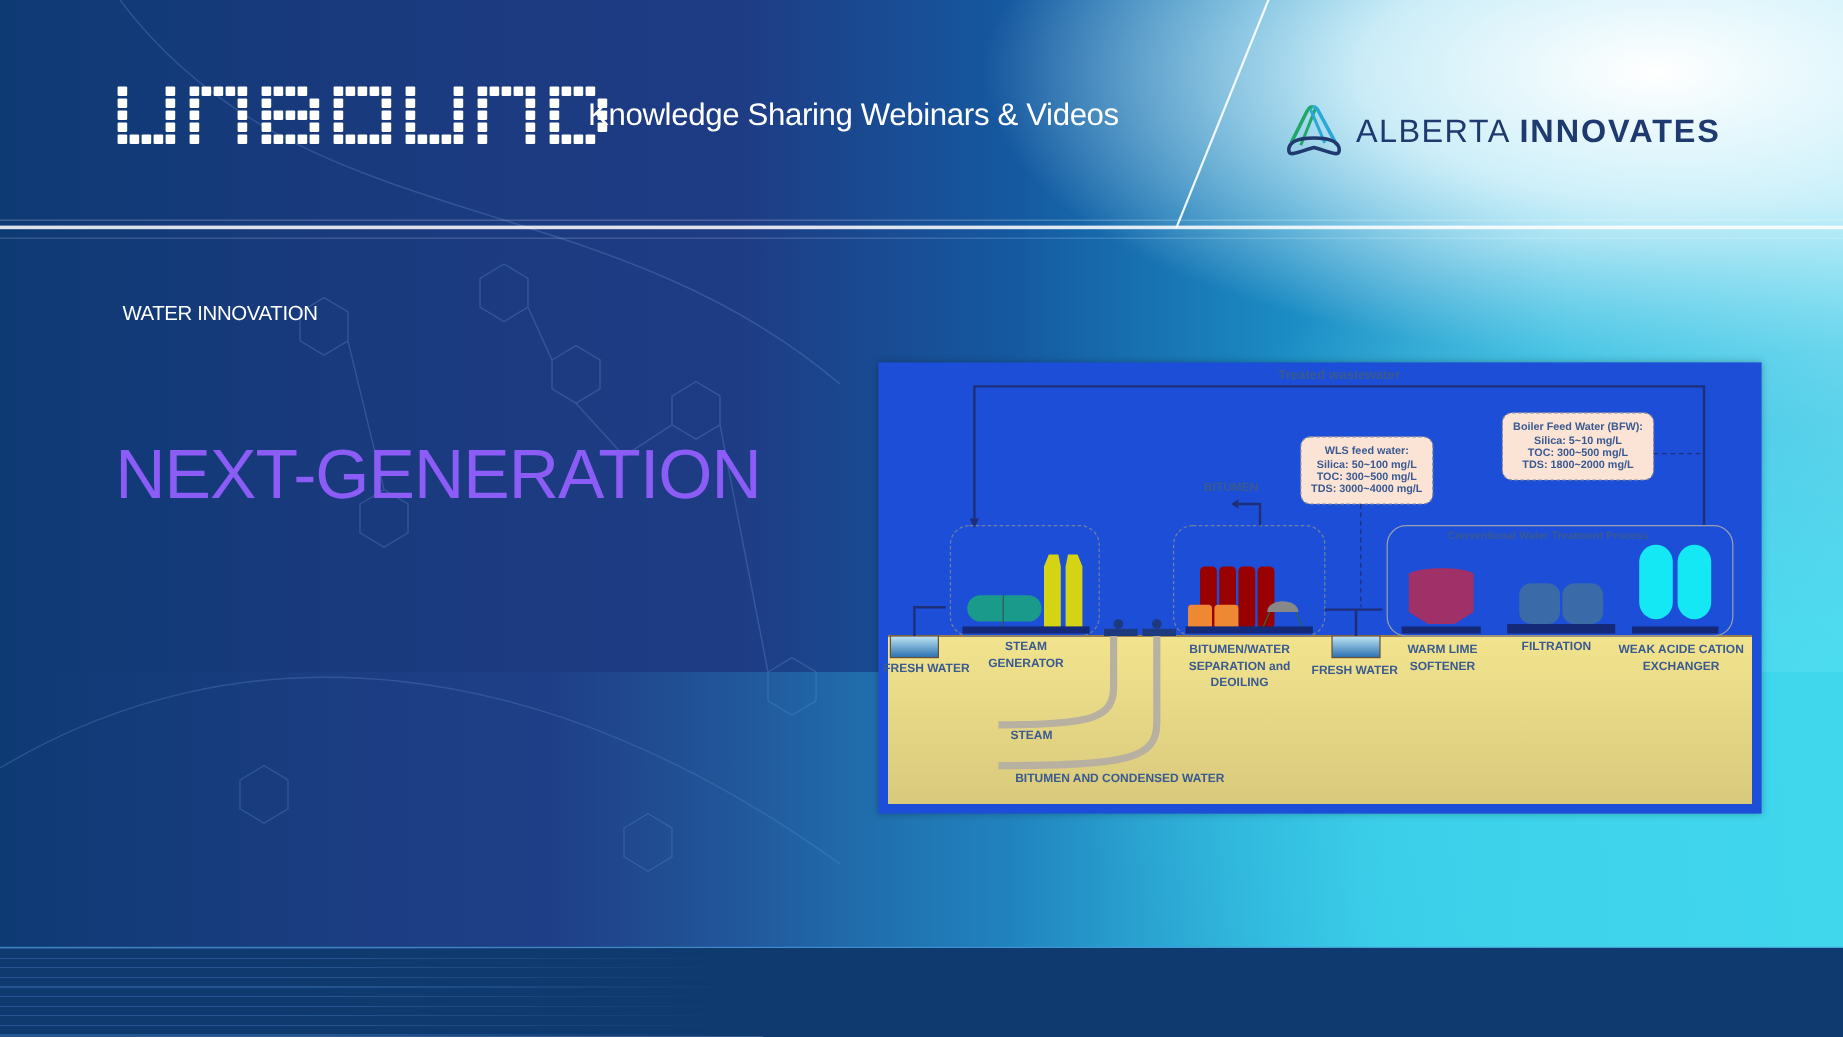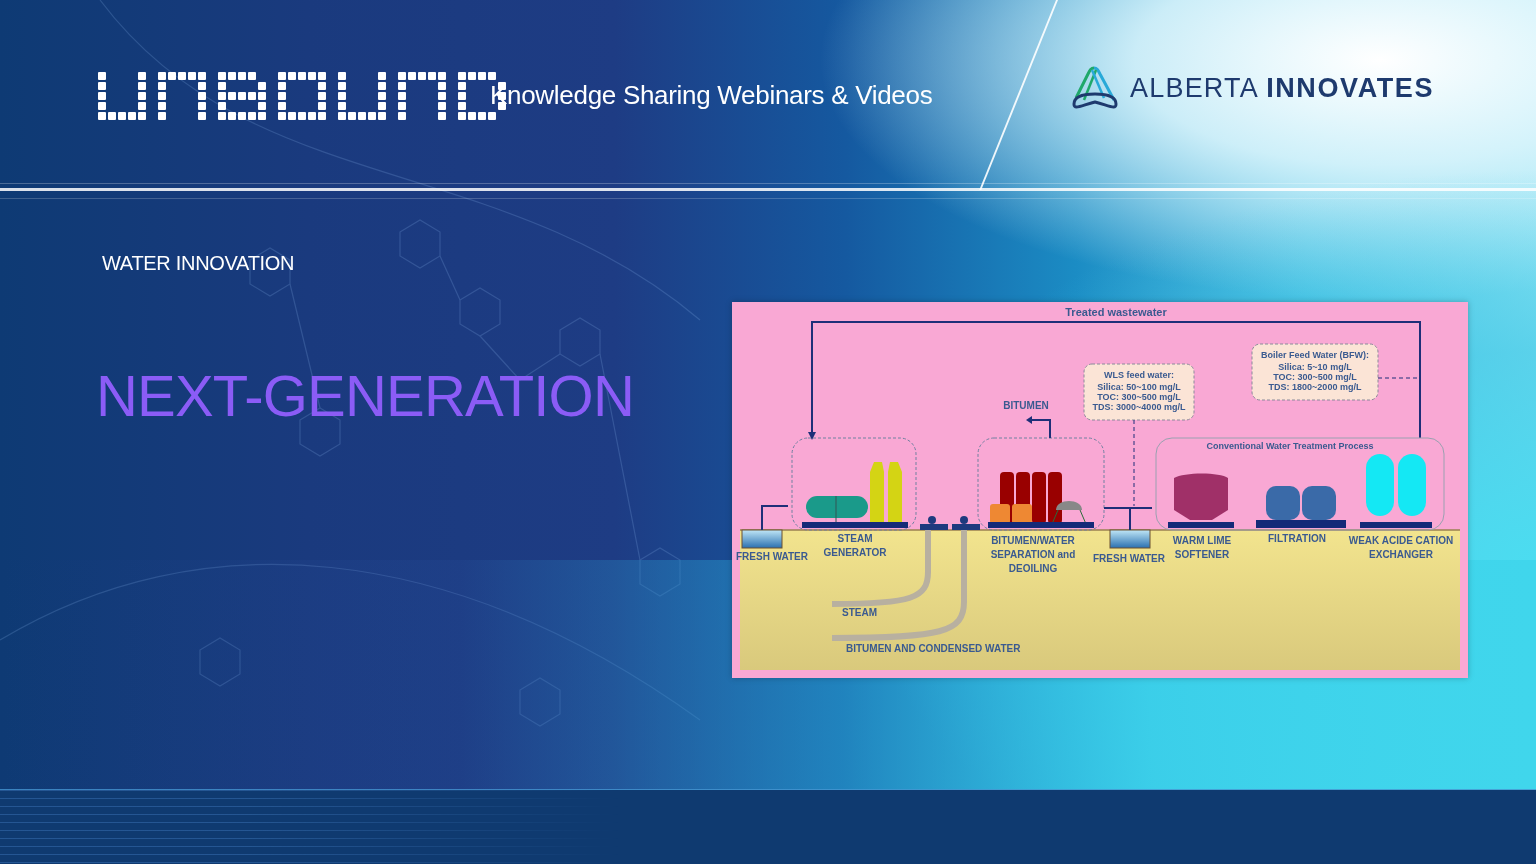--- a/index.html
+++ b/index.html
@@ -15,32 +15,32 @@
   .hex-layer{position:absolute;inset:0;opacity:0.18;}
   .top-line{position:absolute;left:0;top:188px;width:1536px;height:3px;background:rgba(255,255,255,0.85);}
   .top-line2{position:absolute;left:0;top:183px;width:1536px;height:1px;background:rgba(255,255,255,0.25);}
   .top-line3{position:absolute;left:0;top:198px;width:1536px;height:1px;background:rgba(255,255,255,0.2);}
   .slash{position:absolute;left:968px;top:0;width:2px;height:190px;background:rgba(255,255,255,0.9);transform-origin:top left;transform:skewX(-22deg);left:1056px;}
   .logo-unbound{position:absolute;left:98px;top:72px;display:flex;gap:6px;}
   .pixel-letter{display:grid;grid-template-columns:repeat(5,8px);grid-template-rows:repeat(5,8px);gap:2px;margin-right:6px;}
   .pixel-letter span{background:#fff;border-radius:1px;}
   .pixel-letter span.off{background:transparent;}
   .tagline{position:absolute;left:490px;top:80px;color:#fff;font-size:26px;letter-spacing:-0.3px;font-weight:400;}
-  .ai-logo{position:absolute;left:1070px;top:64px;display:flex;align-items:center;gap:10px;}
+  .ai-logo{position:absolute;left:1070px;top:85px;display:flex;align-items:center;gap:10px;}
   .ai-text{font-size:27px;color:#1e3a6e;letter-spacing:1.2px;}
   .ai-text b{font-weight:700;letter-spacing:1.6px;}
-  .category{position:absolute;left:102px;top:252px;color:#fff;font-size:20px;letter-spacing:-0.3px;}
+  .category{position:absolute;left:102px;top:252px;color:#fff;font-size:17px;letter-spacing:-0.3px;}
   .headline{position:absolute;left:96px;top:360px;color:#8b5cf6;font-size:58px;line-height:72px;font-weight:400;letter-spacing:-0.8px;margin:0;}
   .headline span{display:block;}
   .bottom-bar{position:absolute;left:0;top:790px;width:1536px;height:74px;background:#0f3a70;}
   .bottom-stripes{position:absolute;left:0;top:790px;width:620px;height:74px;
     background:repeating-linear-gradient(180deg,rgba(80,140,210,0.35) 0px,rgba(80,140,210,0.35) 1px,transparent 1px,transparent 8px);
     -webkit-mask-image:linear-gradient(90deg,#000 40%,transparent 100%);mask-image:linear-gradient(90deg,#000 40%,transparent 100%);}
   .bottom-edge{position:absolute;left:0;top:789px;width:1536px;height:2px;background:rgba(70,150,210,0.8);}
-  .diagram-card{position:absolute;left:732px;top:302px;width:736px;height:376px;background:#f9a8d4;box-shadow:0 0 6px rgba(0,0,0,0.25);}
+  .diagram-card{position:absolute;left:732px;top:302px;width:736px;height:376px;background:#1d4ed8;box-shadow:0 0 6px rgba(0,0,0,0.25);}
   .diagram-card svg{position:absolute;left:0;top:0;}
   .dlabel{font-family:"Liberation Sans",sans-serif;font-weight:700;fill:#3a5a90;}
 </style>
 </head>
 <body>
 
 <div class="bg"></div>
 <svg class="hex-layer" width="1536" height="864" viewBox="0 0 1536 864">
   <g fill="none" stroke="#9ecbff" stroke-width="1.2">
     <polygon points="460,300 480,288 500,300 500,324 480,336 460,324"></polygon>

